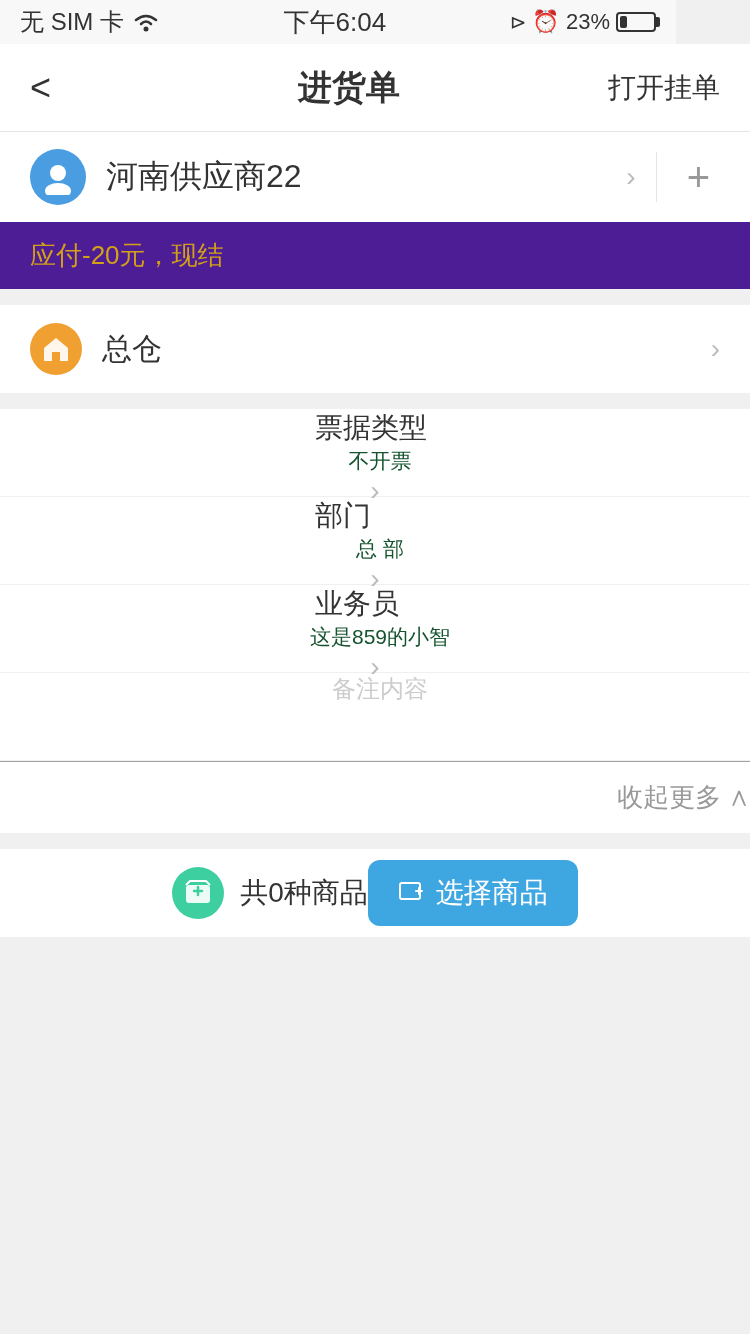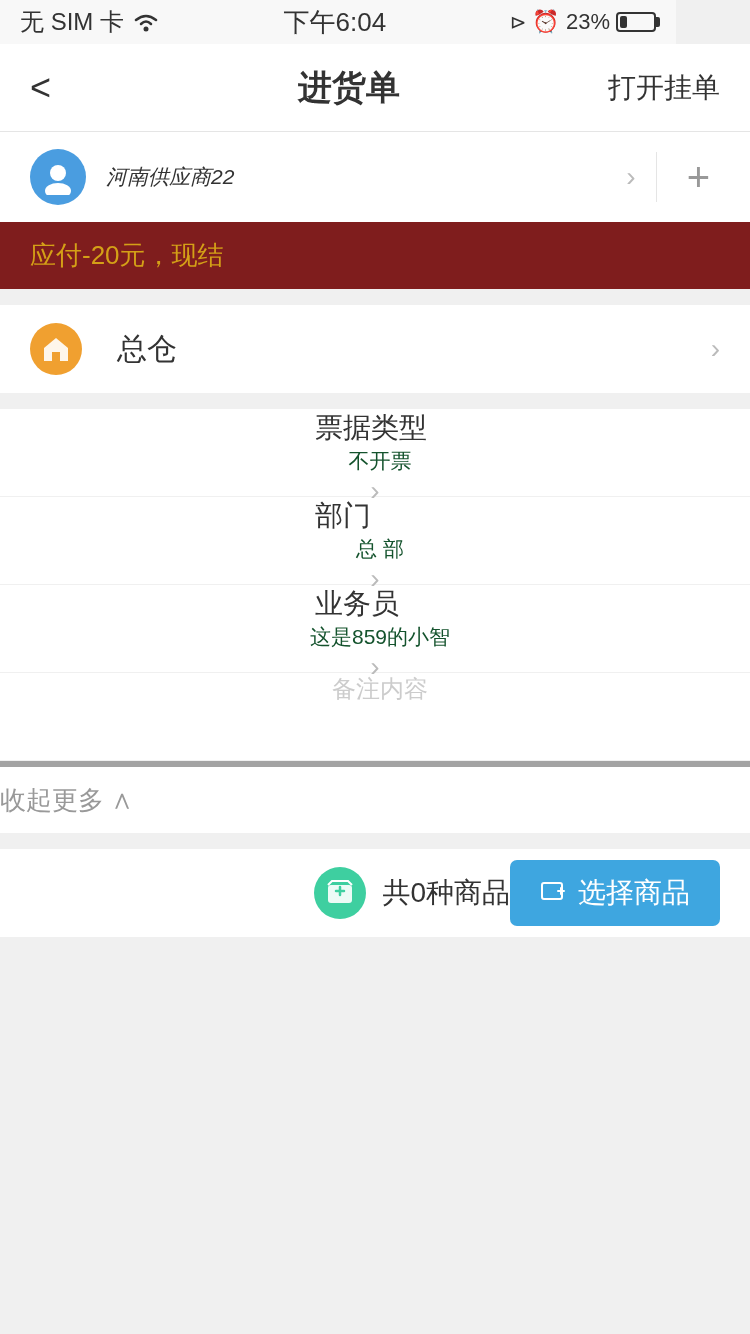--- a/index.html
+++ b/index.html
@@ -88,54 +88,52 @@
     .supplier-avatar {
       width: 56px; height: 56px; border-radius: 50%;
       background: #4a9de0;
       display: flex; align-items: center; justify-content: center;
       margin-right: 20px;
       flex-shrink: 0;
     }
     .supplier-avatar svg { width: 36px; height: 36px; }
     .supplier-name {
       flex: 1;
-      font-size: 21px;
-      color: #333;
-      font-style: italic;
+      font-size: 32px;
+      color: #333;
     }
     .supplier-divider {
       width: 1px; height: 50px; background: #e5e5e5; margin: 0 20px;
     }
     .supplier-add {
       font-size: 40px;
       color: #999;
       padding: 0 10px;
       cursor: pointer;
     }
     .chevron {
       color: #bbb;
       font-size: 28px;
     }
 
     
     .notice-bar {
-      background: #7f1d1d;
+      background: #4c1d95;
       padding: 16px 30px;
       font-size: 26px;
       color: #d4a017;
     }
 
     
     .warehouse-row {
       display: flex;
       align-items: center;
       padding: 0 30px;
       height: 88px;
       background: #fff;
-      gap: 15px;
     }
     .warehouse-icon {
       width: 52px; height: 52px; border-radius: 50%;
       background: #f0a030;
       display: flex; align-items: center; justify-content: center;
       margin-right: 20px;
       flex-shrink: 0;
     }
     .warehouse-label {
       flex: 1;
@@ -174,33 +172,33 @@
       color: #ccc;
       padding-left: 10px;
     }
 
     
     .collapse-row {
       background: #fff;
       height: 72px;
       display: flex;
       align-items: center;
-      justify-content: flex-start;
+      justify-content: flex-end;
       font-size: 26px;
       color: #999;
       cursor: pointer;
-      border-top: 6px solid #a3a3a3;
+      border-top: 1px solid #a3a3a3;
     }
 
     
     .bottom-bar {
       display: flex;
       align-items: center;
-      justify-content: flex-end;
-      padding: 0 30px;
+      justify-content: center;
+      padding: 0 38px;
       height: 88px;
       background: #fff;
     }
     .product-count-icon {
       width: 52px; height: 52px; border-radius: 50%;
       background: #3ecfa0;
       display: flex; align-items: center; justify-content: center;
       margin-right: 16px;
       flex-shrink: 0;
     }
@@ -209,21 +207,21 @@
       color: #333;
     }
     .bottom-left {
       display: flex;
       align-items: center;
     }
     .select-btn {
       background: #3ea6e0;
       color: #fff;
       border: none;
-      border-radius: 7px;
+      border-radius: 12px;
       padding: 0 30px;
       height: 66px;
       font-size: 28px;
       display: flex;
       align-items: center;
       gap: 10px;
       cursor: pointer;
     }
 
     

